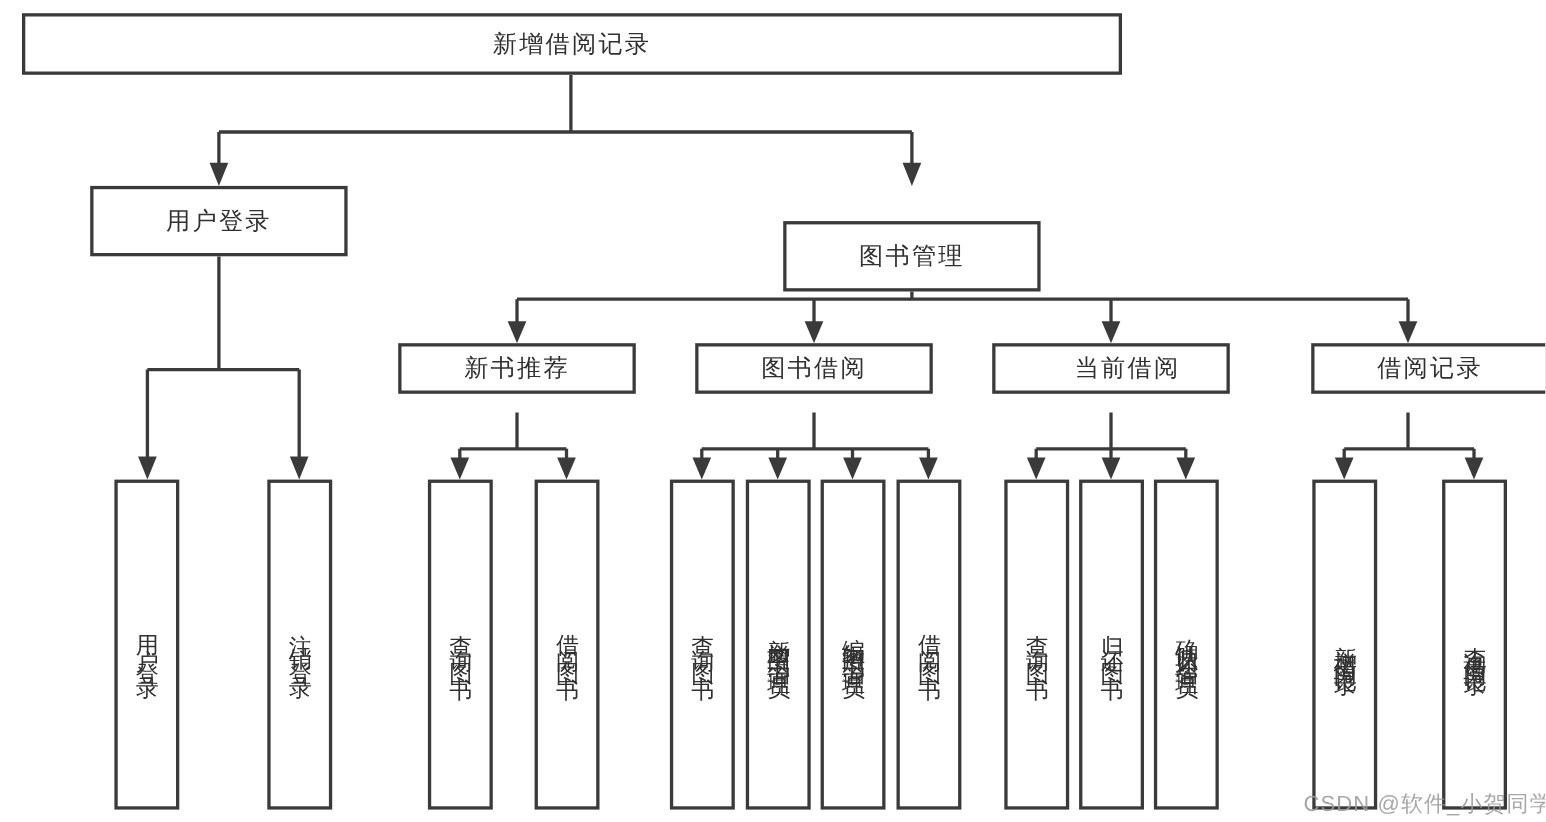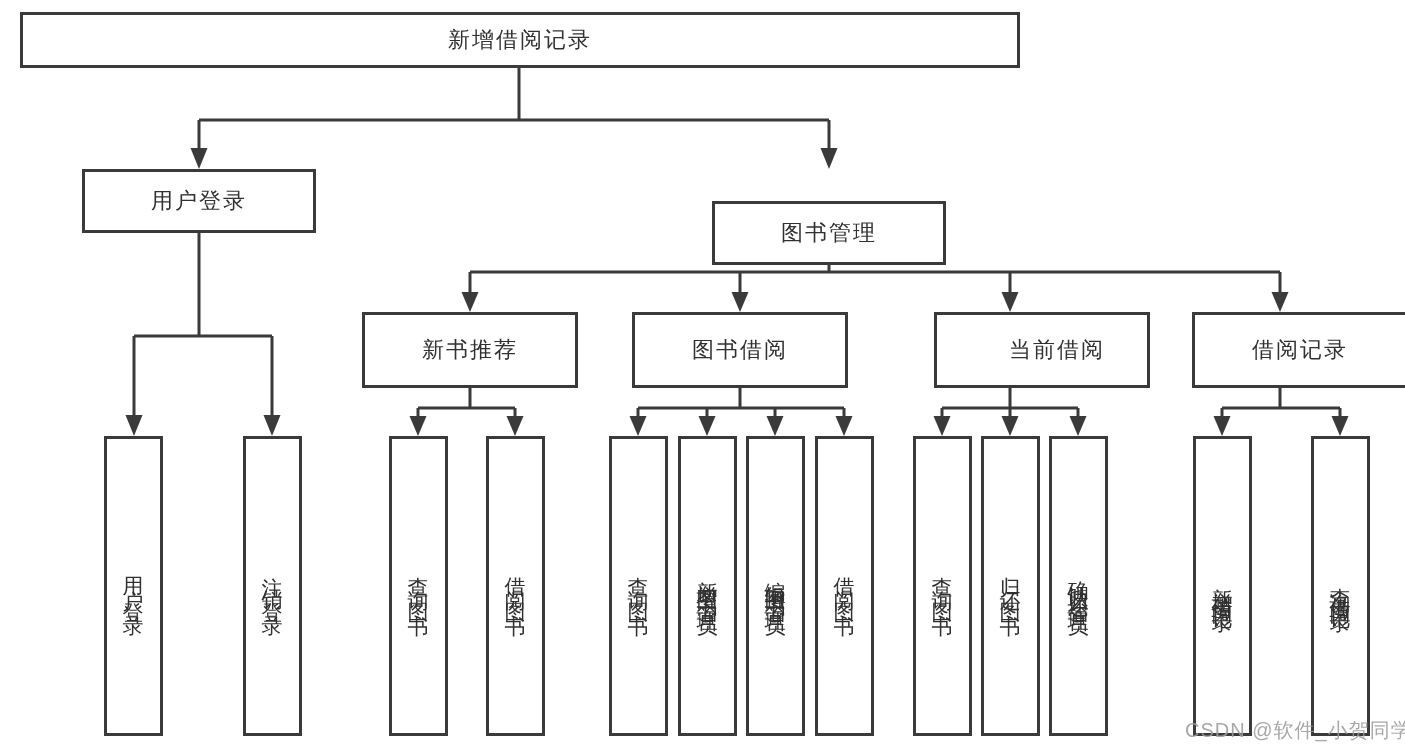--- a/index.html
+++ b/index.html
@@ -35,24 +35,24 @@
     align-items: center;
     justify-content: center;
     color: #303030;
     z-index: 2;
   }
 
   .node-root  { left: 20px;  top: 12px;  width: 1000px; height: 56px; }
   .node-l2    { top: 169px; width: 234px; height: 64px; }
   .node-l2.a  { left: 82px; }
   .node-l2.b  { left: 712px; margin-top: 32px; }
-  .node-l3    { top: 312px; width: 216px; height: 76px; }
+  .node-l3    { top: 312px; width: 216px; height: 46px; }
   .node-l3.c0 { left: 362px; }
   .node-l3.c1 { left: 632px; }
-  .node-l3.c2 { left: 934px; padding-left: 30px; }
+  .node-l3.c2 { left: 902px; padding-left: 30px; }
   .node-l3.c3 { left: 1172px; margin-left: 20px; }
 
   .node-root span, .node-l2 span, .node-l3 span {
     font-size: 22px;
     letter-spacing: 2px;
     white-space: nowrap;
   }
 
   .leaf { top: 436px; width: 59px; height: 300px; }
   .leaf span {

